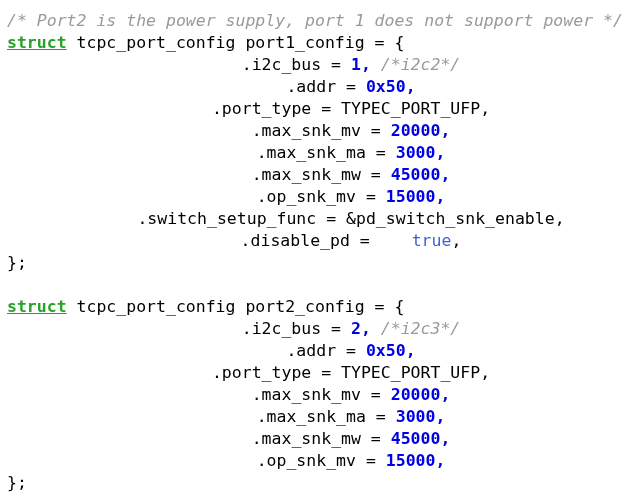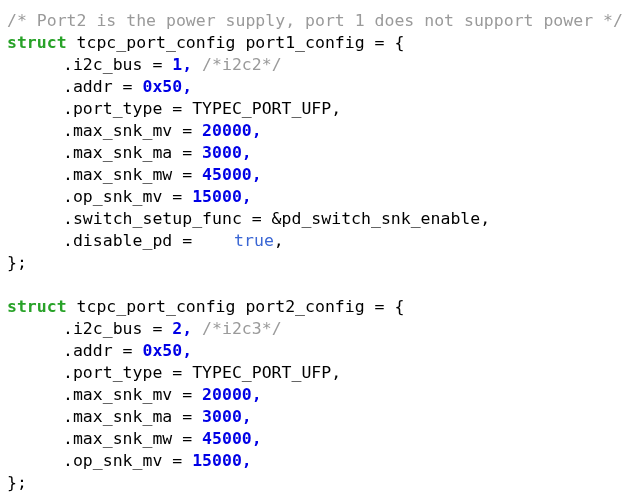--- a/index.html
+++ b/index.html
@@ -10,23 +10,23 @@
   }
   .code-block {
     font-family: "DejaVu Sans Mono", "Liberation Mono", monospace;
     font-size: 16.5px;
     line-height: 22px;
     padding: 10px 0 0 7px;
     white-space: pre;
     color: var(--c-plain, #000);
   }
   .code-line { height: 22px; }
-  .code-line.indent { padding-left: 56px; }
+  .code-line.indent { padding-left: 56px; text-align: center; }
   .tok-plain   { color: var(--c-plain); }
-  .tok-comment { color: var(--c-comment); }
-  .tok-keyword { color: var(--c-keyword); font-weight: bold; }
+  .tok-comment { color: var(--c-comment); font-style: italic; }
+  .tok-keyword { color: var(--c-keyword); font-weight: bold; text-decoration: underline; }
   .tok-number  { color: var(--c-number);  font-weight: bold; }
   .tok-boolean { color: var(--c-boolean); margin-left: 32px; }
 </style>
 </head>
 <body style="background: rgb(255, 255, 255);">
 
 <div class="code-block"><div class="code-line"><span class="tok-comment">/* Port2 is the power supply, port 1 does not support power */</span></div><div class="code-line"><span class="tok-keyword">struct</span><span class="tok-plain"> tcpc_port_config port1_config = {</span></div><div class="code-line indent"><span class="tok-plain">.i2c_bus = </span><span class="tok-number">1,</span><span class="tok-plain"> </span><span class="tok-comment">/*i2c2*/</span></div><div class="code-line indent"><span class="tok-plain">.addr = </span><span class="tok-number">0x50,</span></div><div class="code-line indent"><span class="tok-plain">.port_type = TYPEC_PORT_UFP,</span></div><div class="code-line indent"><span class="tok-plain">.max_snk_mv = </span><span class="tok-number">20000,</span></div><div class="code-line indent"><span class="tok-plain">.max_snk_ma = </span><span class="tok-number">3000,</span></div><div class="code-line indent"><span class="tok-plain">.max_snk_mw = </span><span class="tok-number">45000,</span></div><div class="code-line indent"><span class="tok-plain">.op_snk_mv = </span><span class="tok-number">15000,</span></div><div class="code-line indent"><span class="tok-plain">.switch_setup_func = &amp;pd_switch_snk_enable,</span></div><div class="code-line indent"><span class="tok-plain">.disable_pd = </span><span class="tok-boolean">true</span><span class="tok-plain">,</span></div><div class="code-line"><span class="tok-plain">};</span></div><div class="code-line">&nbsp;</div><div class="code-line"><span class="tok-keyword">struct</span><span class="tok-plain"> tcpc_port_config port2_config = {</span></div><div class="code-line indent"><span class="tok-plain">.i2c_bus = </span><span class="tok-number">2,</span><span class="tok-plain"> </span><span class="tok-comment">/*i2c3*/</span></div><div class="code-line indent"><span class="tok-plain">.addr = </span><span class="tok-number">0x50,</span></div><div class="code-line indent"><span class="tok-plain">.port_type = TYPEC_PORT_UFP,</span></div><div class="code-line indent"><span class="tok-plain">.max_snk_mv = </span><span class="tok-number">20000,</span></div><div class="code-line indent"><span class="tok-plain">.max_snk_ma = </span><span class="tok-number">3000,</span></div><div class="code-line indent"><span class="tok-plain">.max_snk_mw = </span><span class="tok-number">45000,</span></div><div class="code-line indent"><span class="tok-plain">.op_snk_mv = </span><span class="tok-number">15000,</span></div><div class="code-line"><span class="tok-plain">};</span></div></div>
 
 </body></html>

